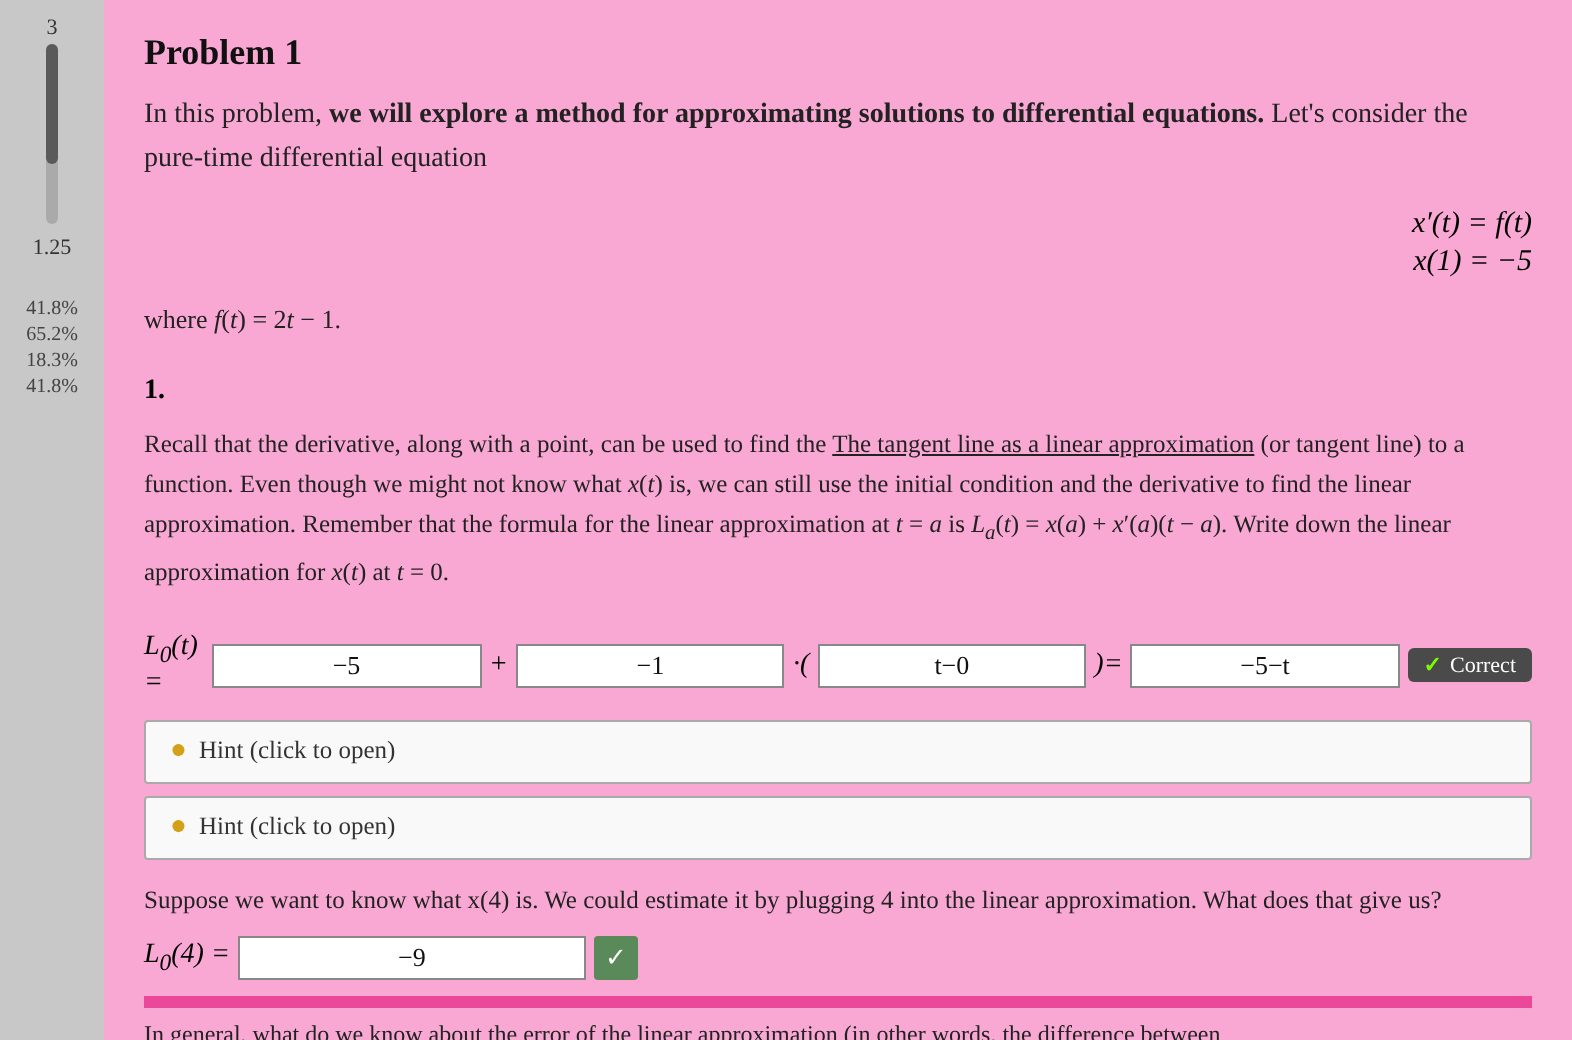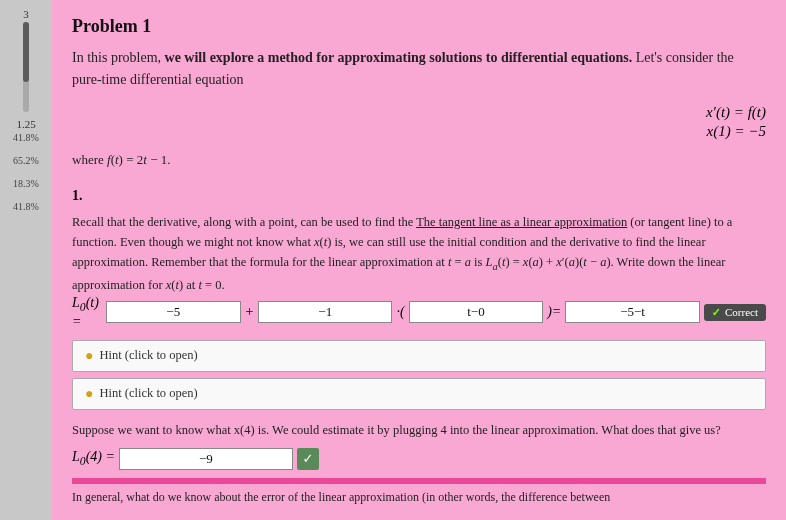--- a/index.html
+++ b/index.html
@@ -41,25 +41,25 @@
       top: 0;
     }
 
     .sidebar-num {
       font-size: 11px;
       color: #333;
       margin-bottom: 2px;
     }
 
     .sidebar-stats {
-      margin-top: 0;
+      margin-top: 17px;
       display: flex;
       flex-direction: column;
       align-items: center;
-      gap: 12px;
+      gap: 2px;
     }
 
     .sidebar-stat {
       font-size: 10px;
       color: #444;
     }
 
     .main-content {
       flex: 1;
       background: #f9a8d4;
@@ -106,21 +106,21 @@
     .question-num {
       font-size: 14px;
       font-weight: bold;
       margin-bottom: 8px;
     }
 
     .body-text {
       font-size: 12.5px;
       color: #222;
       line-height: 1.6;
-      margin-bottom: 0;
+      margin-bottom: 20px;
     }
 
     .underline-link {
       text-decoration: underline;
       color: #222;
     }
 
     .input-row {
       display: flex;
       align-items: center;

